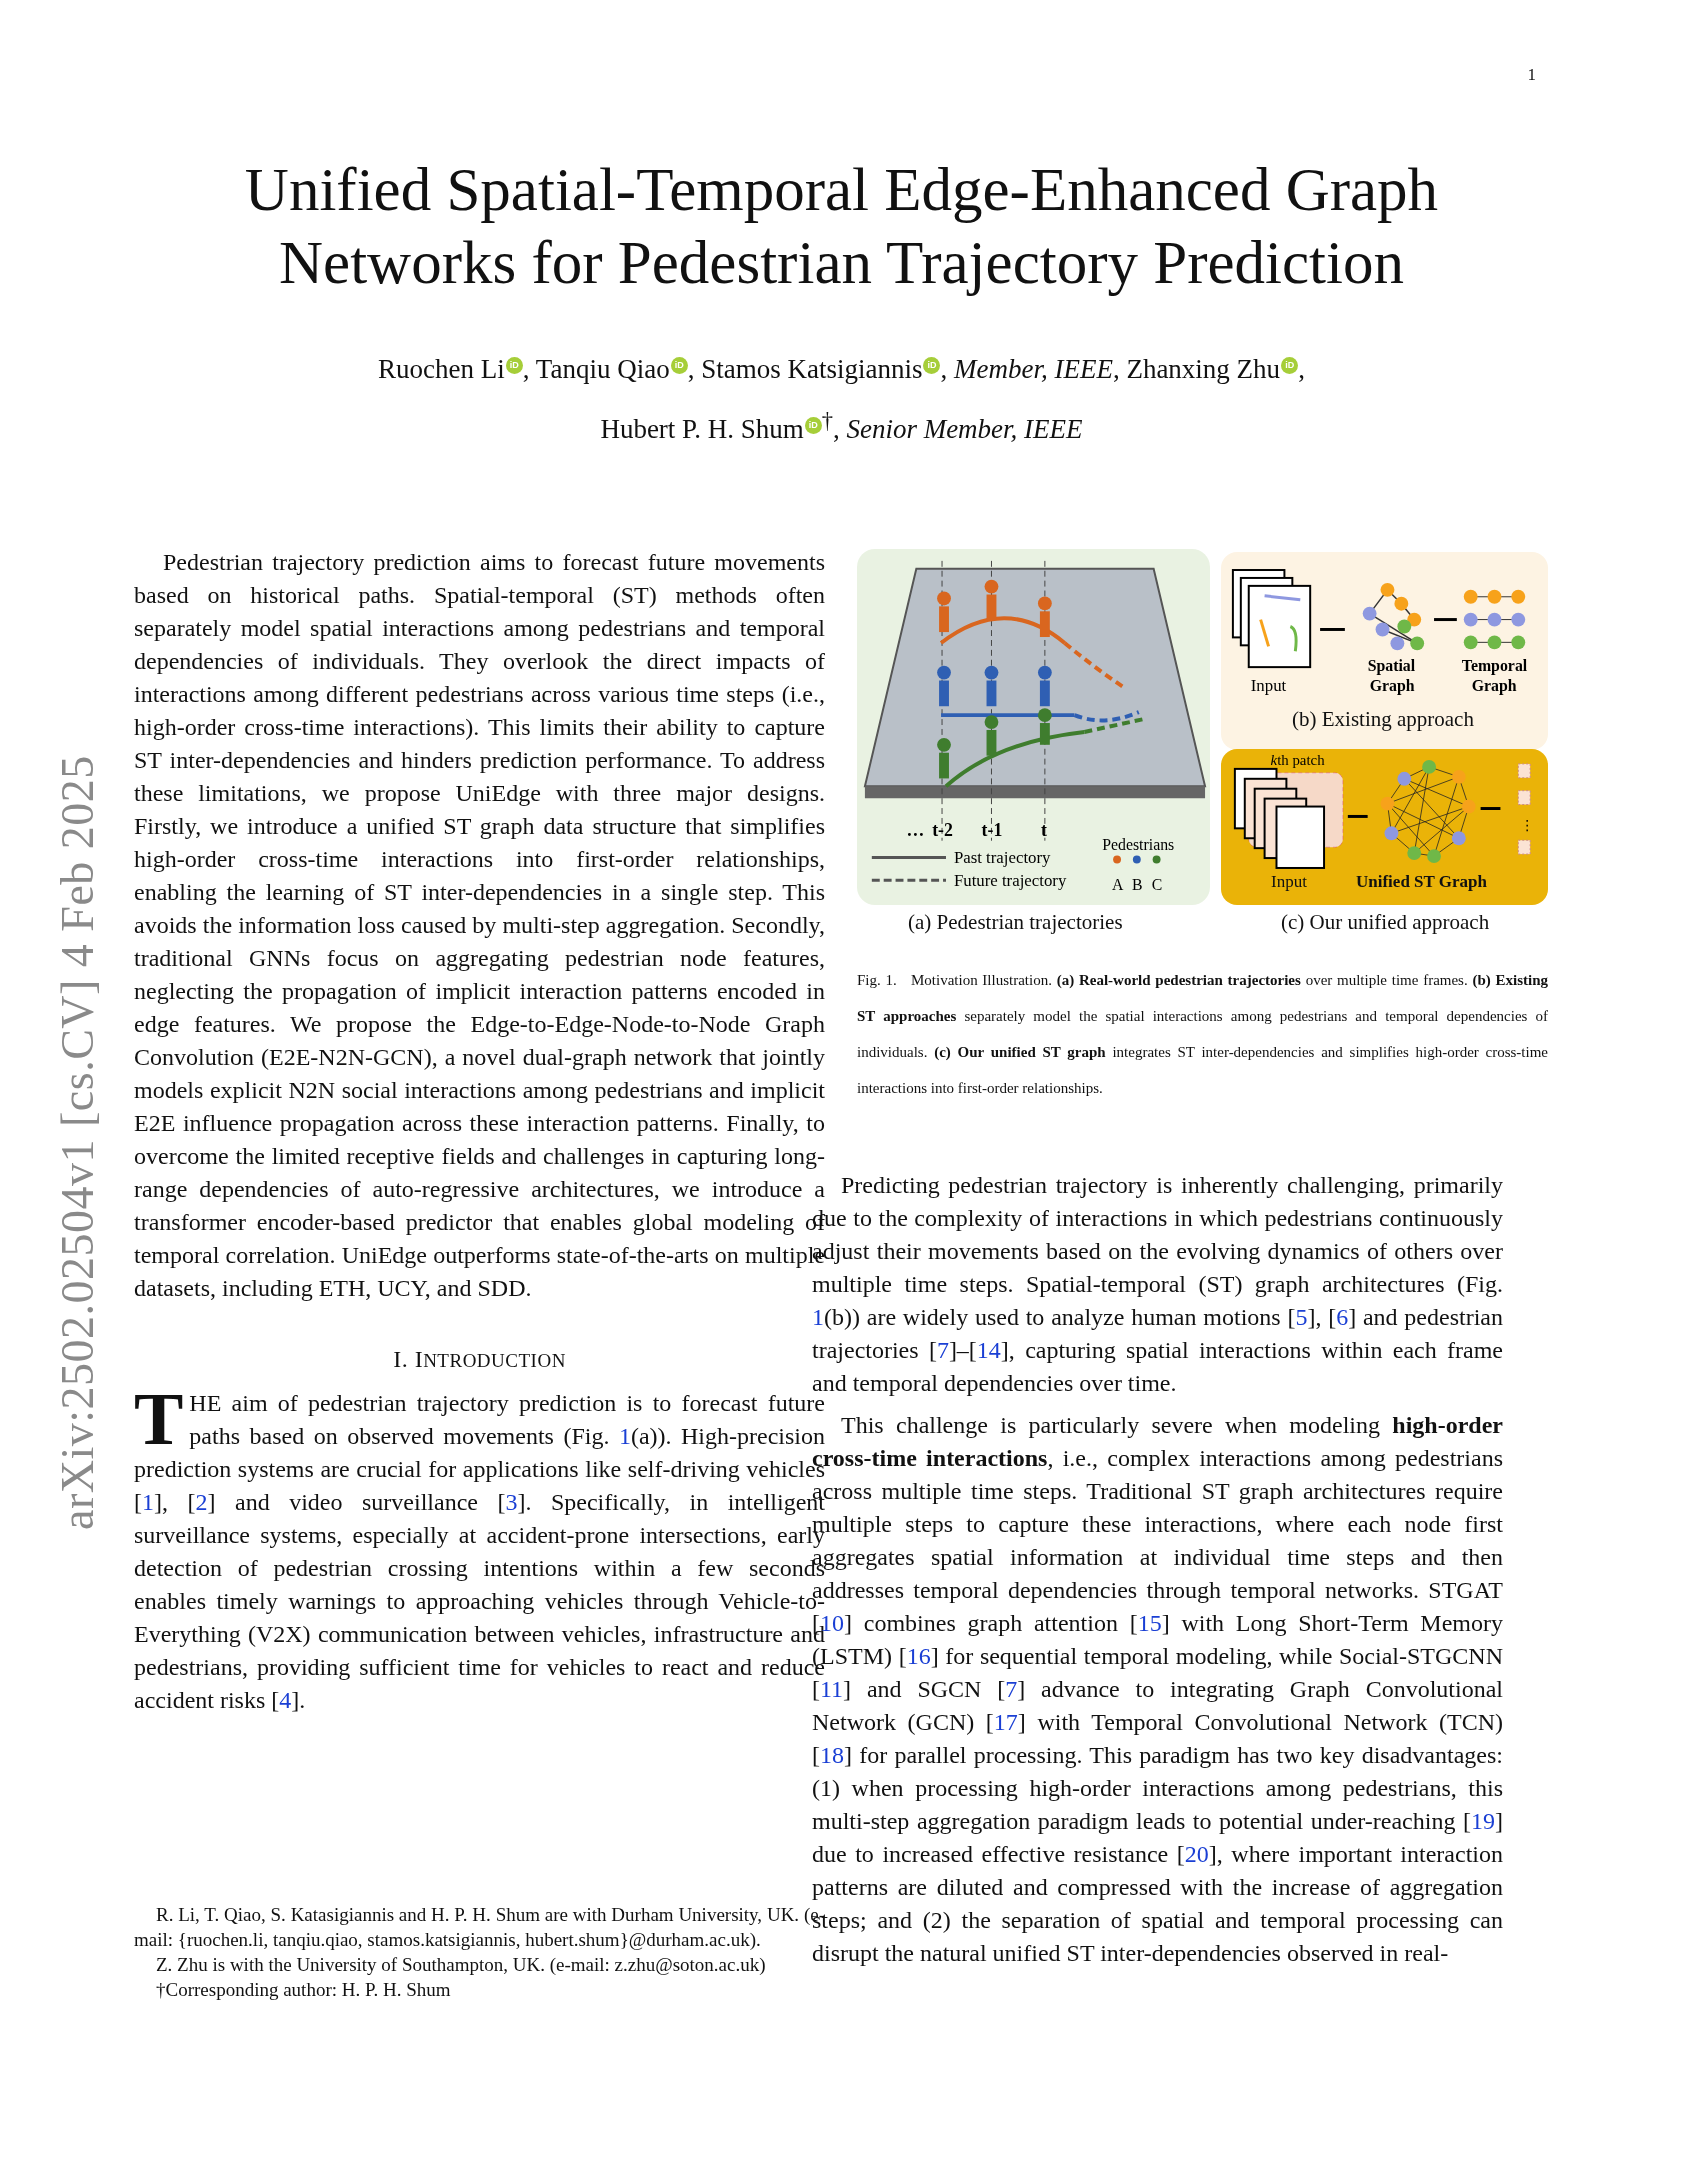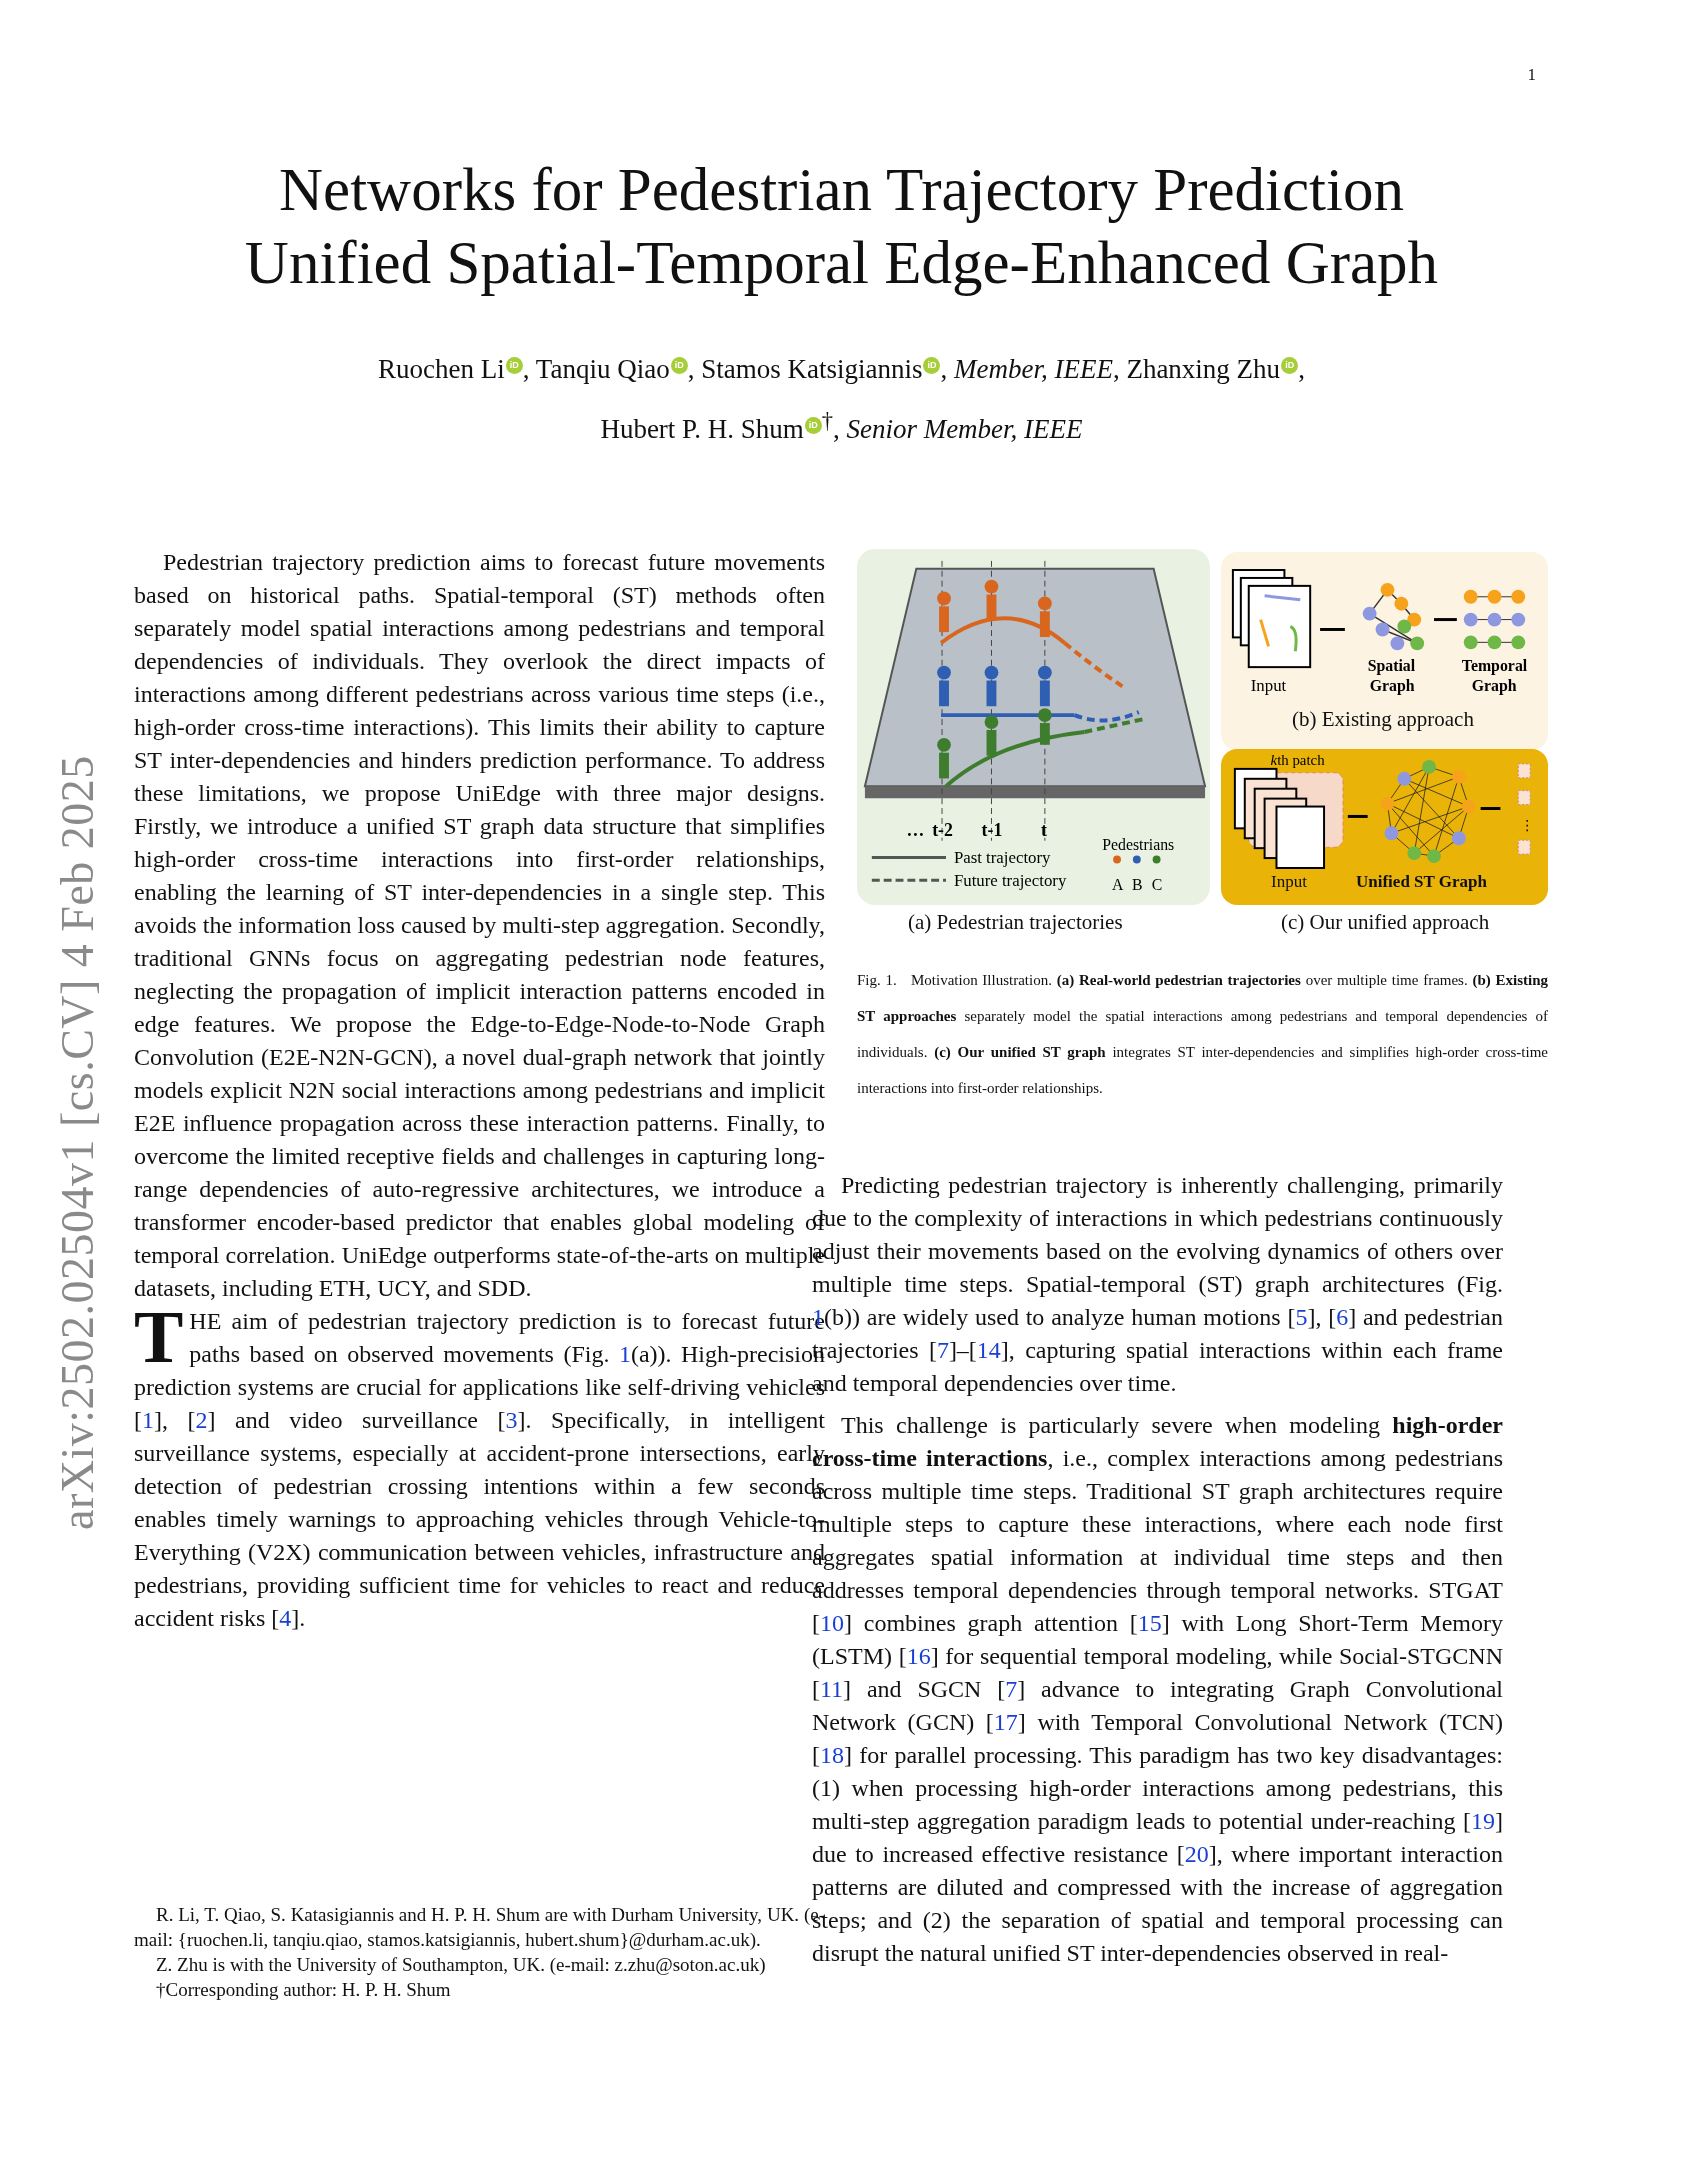--- a/index.html
+++ b/index.html
@@ -34,40 +34,41 @@
   .figcap b { font-weight:bold; }
 </style>
 </head>
 <body>
 
 <div class="page-num">1</div>
 
 <div class="arxiv">arXiv:2502.02504v1  [cs.CV]  4 Feb 2025</div>
 
 <div class="title">
+  <div>Unified Spatial-Temporal Edge-Enhanced Graph</div>
   <div>Networks for Pedestrian Trajectory Prediction</div>
-  <div>Unified Spatial-Temporal Edge-Enhanced Graph</div>
 </div>
 
 <div class="authors">
   <div>
     <span>Ruochen Li</span><span class="orcid">iD</span>,
     <span>Tanqiu Qiao</span><span class="orcid">iD</span>,
     <span>Stamos Katsigiannis</span><span class="orcid">iD</span>,
     <i>Member, IEEE</i>,
     <span>Zhanxing Zhu</span><span class="orcid">iD</span>,
   </div>
   <div>
     <span>Hubert P. H. Shum</span><span class="orcid">iD</span><sup>†</sup>,
     <i>Senior Member, IEEE</i>
   </div>
 </div>
 
 <div class="col left">
   <p>Pedestrian trajectory prediction aims to forecast future movements based on historical paths. Spatial-temporal (ST) methods often separately model spatial interactions among pedestrians and temporal dependencies of individuals. They overlook the direct impacts of interactions among different pedestrians across various time steps (i.e., high-order cross-time interactions). This limits their ability to capture ST inter-dependencies and hinders prediction performance. To address these limitations, we propose UniEdge with three major designs. Firstly, we introduce a unified ST graph data structure that simplifies high-order cross-time interactions into first-order relationships, enabling the learning of ST inter-dependencies in a single step. This avoids the information loss caused by multi-step aggregation. Secondly, traditional GNNs focus on aggregating pedestrian node features, neglecting the propagation of implicit interaction patterns encoded in edge features. We propose the Edge-to-Edge-Node-to-Node Graph Convolution (E2E-N2N-GCN), a novel dual-graph network that jointly models explicit N2N social interactions among pedestrians and implicit E2E influence propagation across these interaction patterns. Finally, to overcome the limited receptive fields and challenges in capturing long-range dependencies of auto-regressive architectures, we introduce a transformer encoder-based predictor that enables global modeling of temporal correlation. UniEdge outperforms state-of-the-arts on multiple datasets, including ETH, UCY, and SDD.</p>
+  <div class="sec"><span>I.</span> <span>I</span><span class="sc">NTRODUCTION</span></div>
   <p style="text-indent:0"><span class="dropcap">T</span><span>HE aim of pedestrian trajectory prediction is to forecast future paths based on observed movements (Fig. </span><a class="ref">1</a><span>(a)). High-precision prediction systems are crucial for applications like self-driving vehicles [</span><a class="ref">1</a><span>], [</span><a class="ref">2</a><span>] and video surveillance [</span><a class="ref">3</a><span>]. Specifically, in intelligent surveillance systems, especially at accident-prone intersections, early detection of pedestrian crossing intentions within a few seconds enables timely warnings to approaching vehicles through Vehicle-to-Everything (V2X) communication between vehicles, infrastructure and pedestrians, providing sufficient time for vehicles to react and reduce accident risks [</span><a class="ref">4</a><span>].</span></p>
 </div>
 
 <div class="foot">
   <p>R. Li, T. Qiao, S. Katasigiannis and H. P. H. Shum are with Durham University, UK. (e-mail: {ruochen.li, tanqiu.qiao, stamos.katsigiannis, hubert.shum}@durham.ac.uk).</p>
   <p>Z. Zhu is with the University of Southampton, UK. (e-mail: z.zhu@soton.ac.uk)</p>
   <p>†Corresponding author: H. P. H. Shum</p>
 </div>
 
 <div class="fig">

